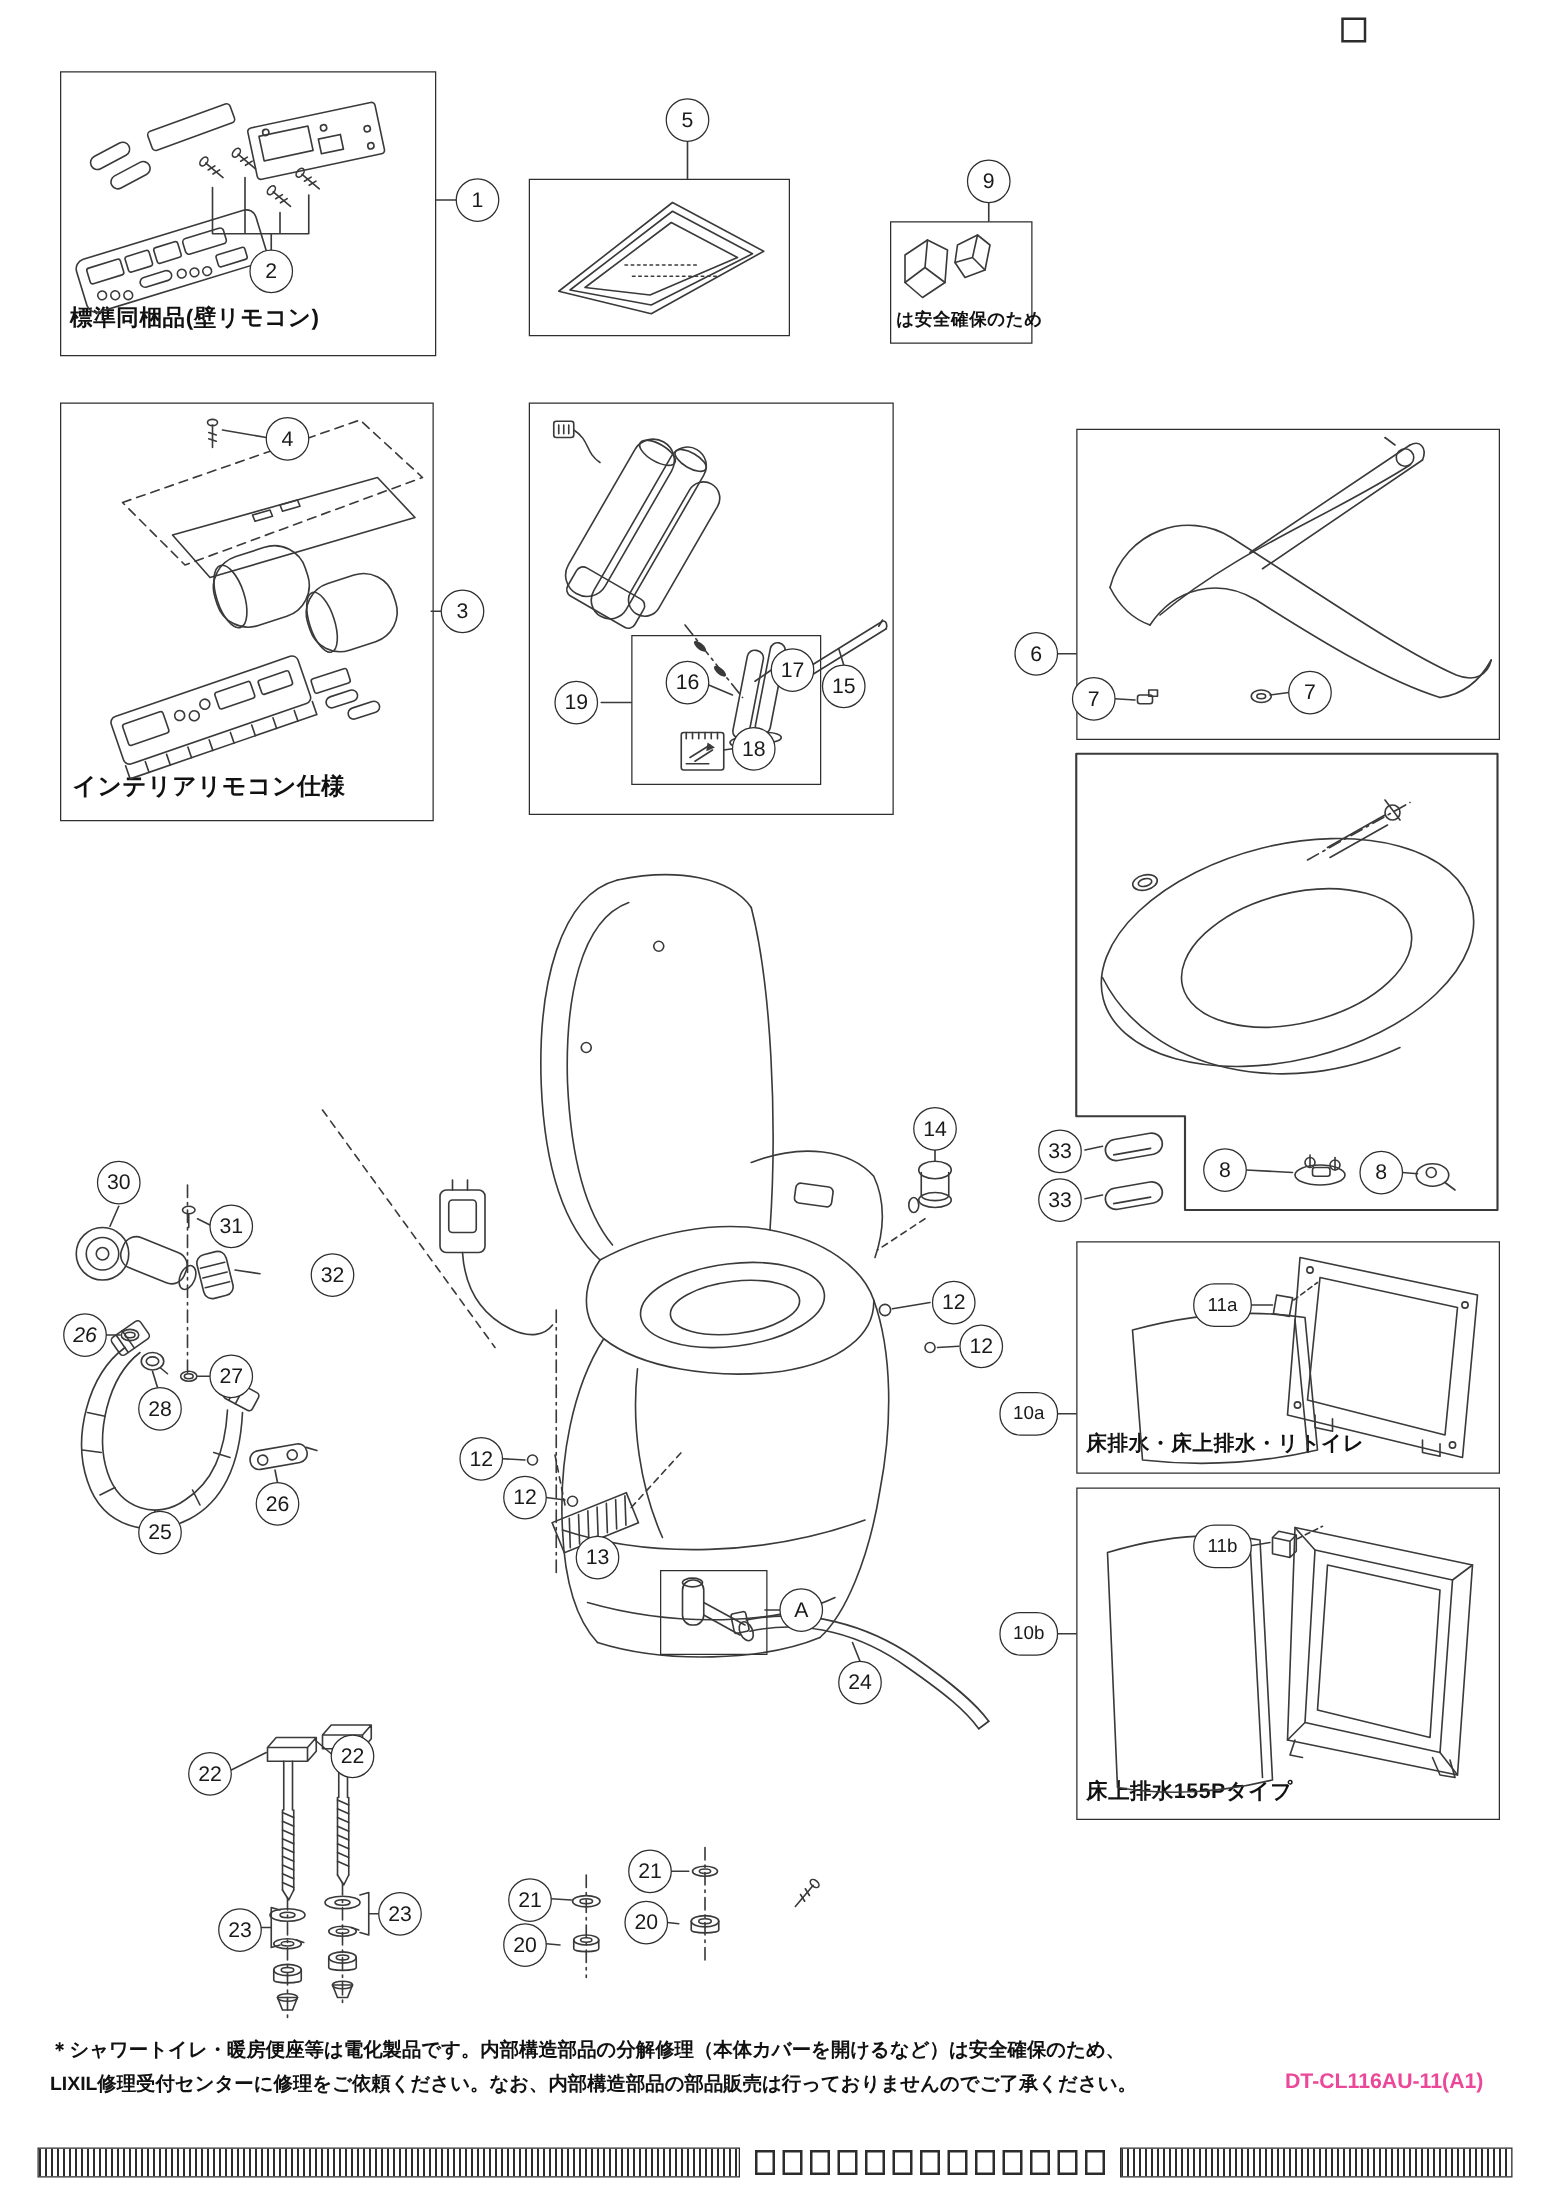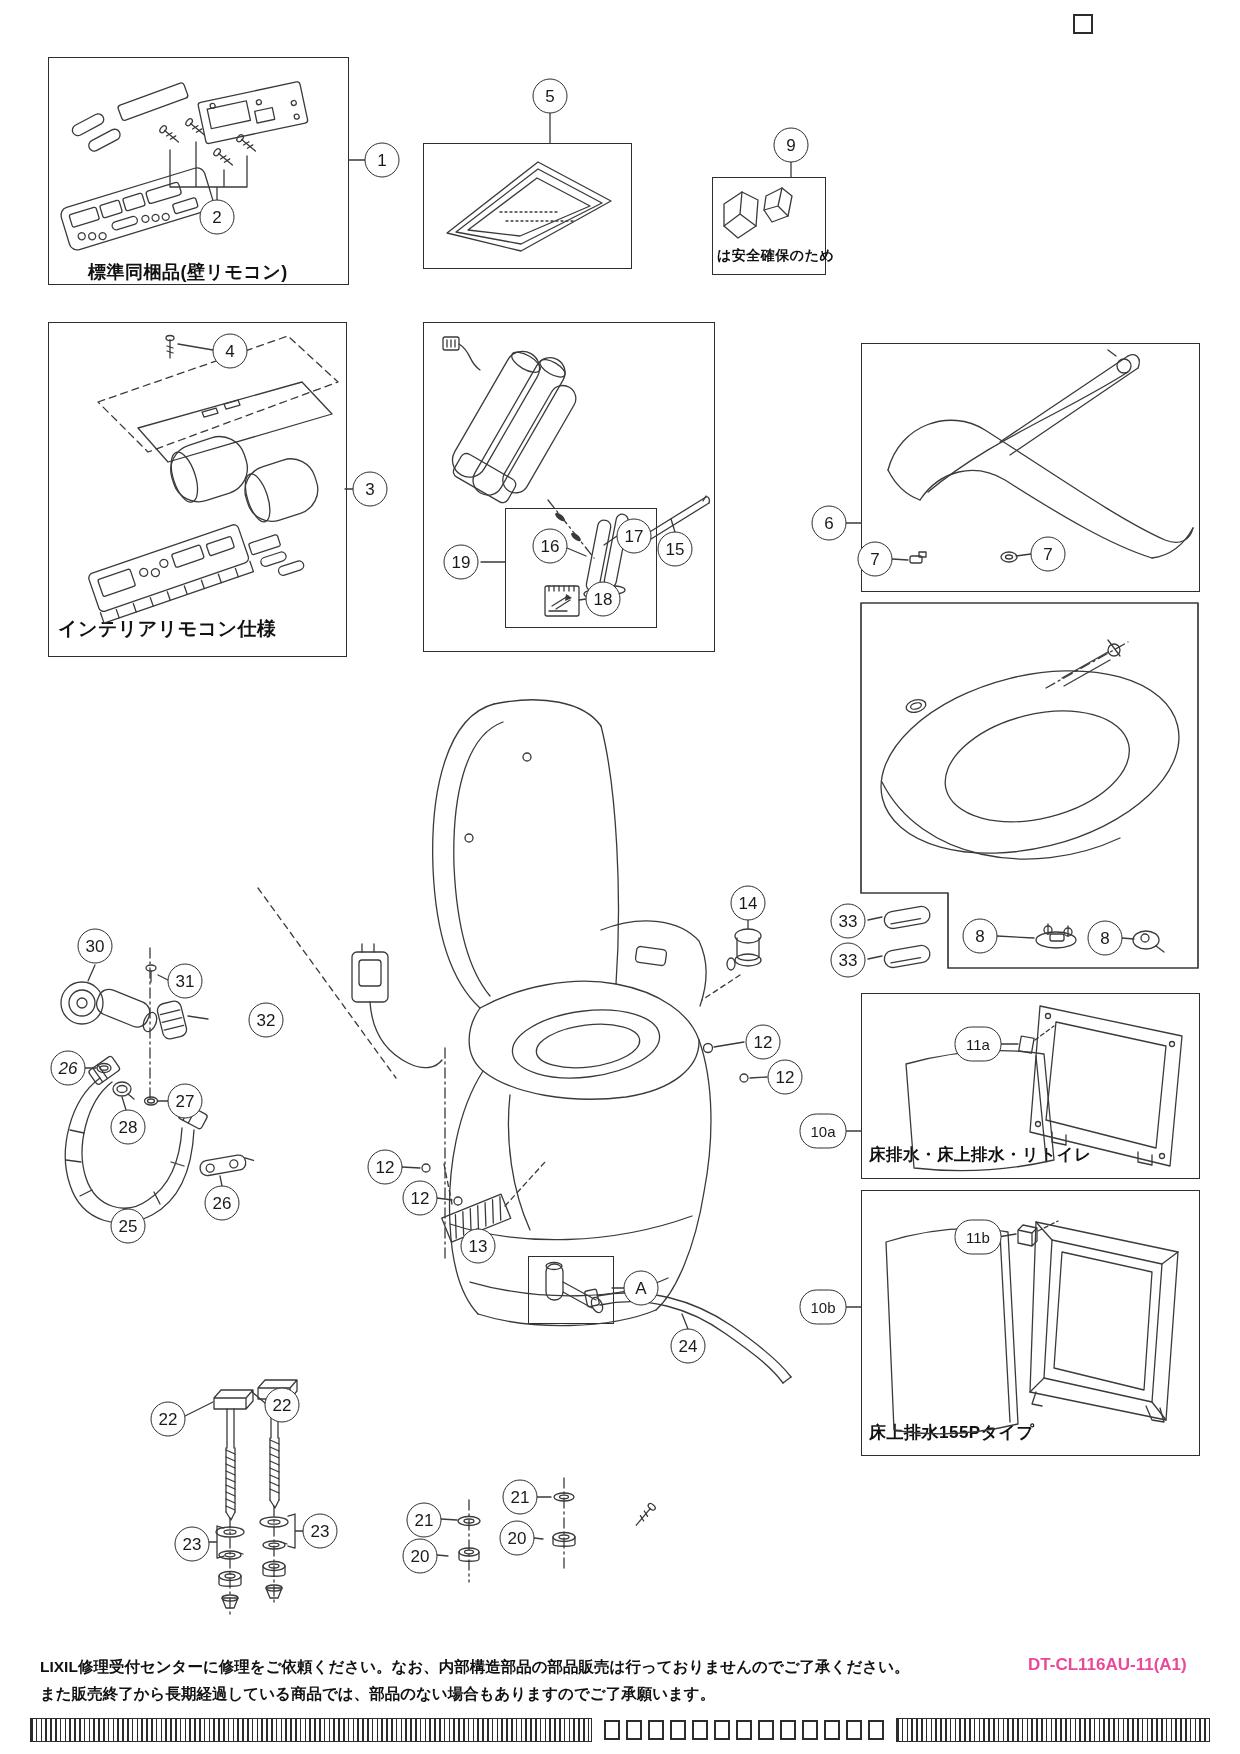--- a/index.html
+++ b/index.html
@@ -467,21 +467,21 @@
   <div class="box" style="left:712px;top:177px;width:112px;height:96px;"></div>
   <div class="box" style="left:48px;top:322px;width:297px;height:333px;"></div>
   <div class="box" style="left:423px;top:322px;width:290px;height:328px;"></div>
   <div class="box" style="left:505px;top:508px;width:150px;height:118px;"></div>
   <div class="box" style="left:861px;top:343px;width:337px;height:247px;"></div>
   <div class="box" style="left:861px;top:993px;width:337px;height:184px;"></div>
   <div class="box" style="left:861px;top:1190px;width:337px;height:264px;"></div>
   <div class="box" style="left:528px;top:1256px;width:84px;height:66px;"></div>
   <div class="corner-square" style="left:1073px;top:14px;"></div>
 
-  <div class="caption" style="left:56px;top:260px;font-size:18px;margin-left:32px;">標準同梱品(壁リモコン)</div>
+  <div class="caption" style="left:56px;top:242px;font-size:18px;">標準同梱品(壁リモコン)</div>
   <div class="caption" style="left:717px;top:247px;font-size:14px;">は安全確保のため</div>
   <div class="caption" style="left:58px;top:616px;font-size:19px;">インテリアリモコン仕様</div>
   <div class="caption" style="left:869px;top:1144px;font-size:16.5px;">床排水・床上排水・リトイレ</div>
   <div class="caption" style="left:869px;top:1421px;font-size:17px;">床上排水155Pタイプ</div>
 
   <div id="callout-layer">
       <div class="callout" style="left: 382px; top: 160px;">1</div>
       <div class="callout" style="left: 217px; top: 217px;">2</div>
       <div class="callout" style="left: 550px; top: 96px;">5</div>
       <div class="callout" style="left: 791px; top: 145px;">9</div>
@@ -522,22 +522,22 @@
       <div class="callout" style="left: 168px; top: 1419px;">22</div>
       <div class="callout" style="left: 282px; top: 1405px;">22</div>
       <div class="callout" style="left: 192px; top: 1544px;">23</div>
       <div class="callout" style="left: 320px; top: 1531px;">23</div>
       <div class="callout" style="left: 424px; top: 1520px;">21</div>
       <div class="callout" style="left: 520px; top: 1497px;">21</div>
       <div class="callout" style="left: 420px; top: 1556px;">20</div>
       <div class="callout" style="left: 517px; top: 1538px;">20</div>
     </div>
 
+  <div class="footer-line" style="left:40px;top:1630px;">＊シャワートイレ・暖房便座等は電化製品です。内部構造部品の分解修理（本体カバーを開けるなど）は安全確保のため、</div>
   <div class="footer-line" style="left:40px;top:1657px;">LIXIL修理受付センターに修理をご依頼ください。なお、内部構造部品の部品販売は行っておりませんのでご了承ください。</div>
-  <div class="footer-line" style="left:40px;top:1684px;">また販売終了から長期経過している商品では、部品のない場合もありますのでご了承願います。</div>
   <div class="doccode" style="left:1028px;top:1655px;">DT-CL116AU-11(A1)</div>
 
   <div class="strip dense" style="left:30px;top:1718px;width:562px;"></div>
   <div class="strip squares" style="left:598px;top:1718px;width:292px;">
     <span></span>
       <span></span>
       <span></span>
       <span></span>
       <span></span>
       <span></span>

